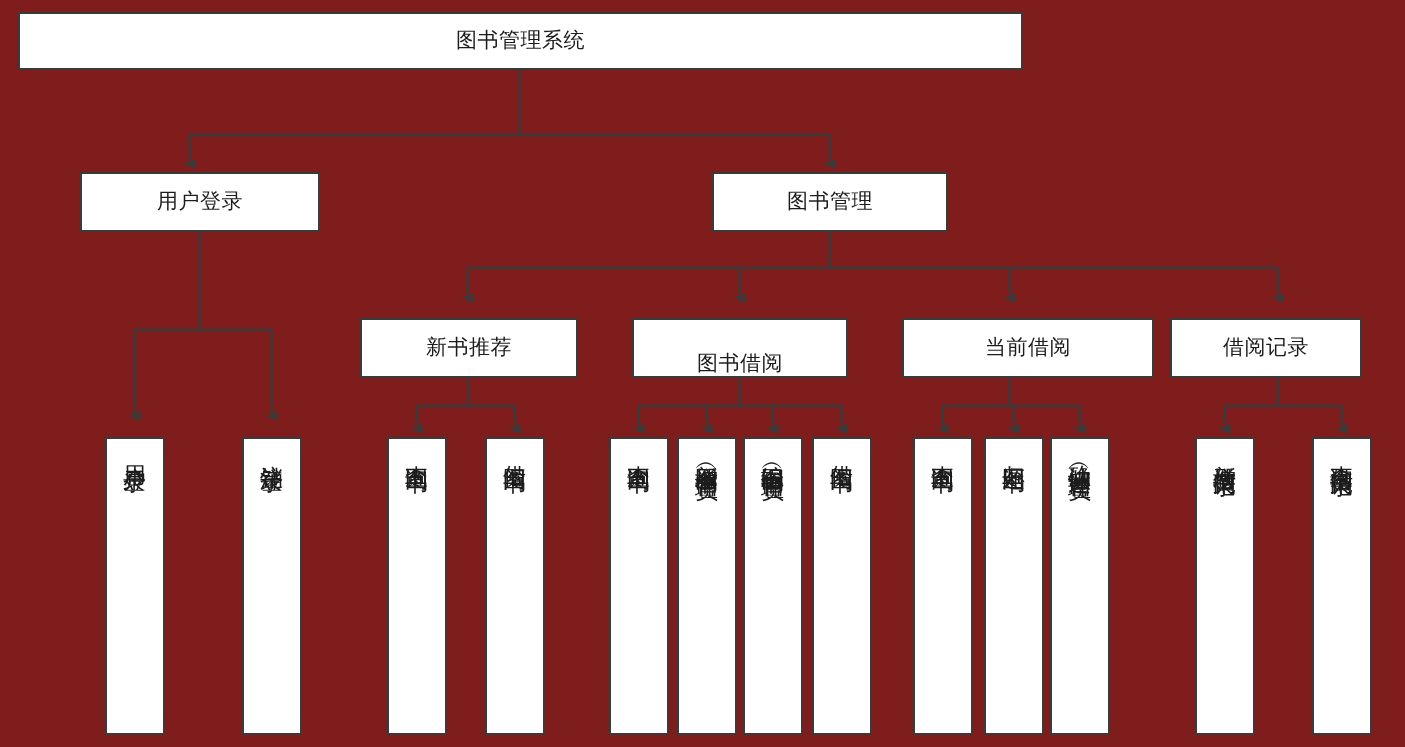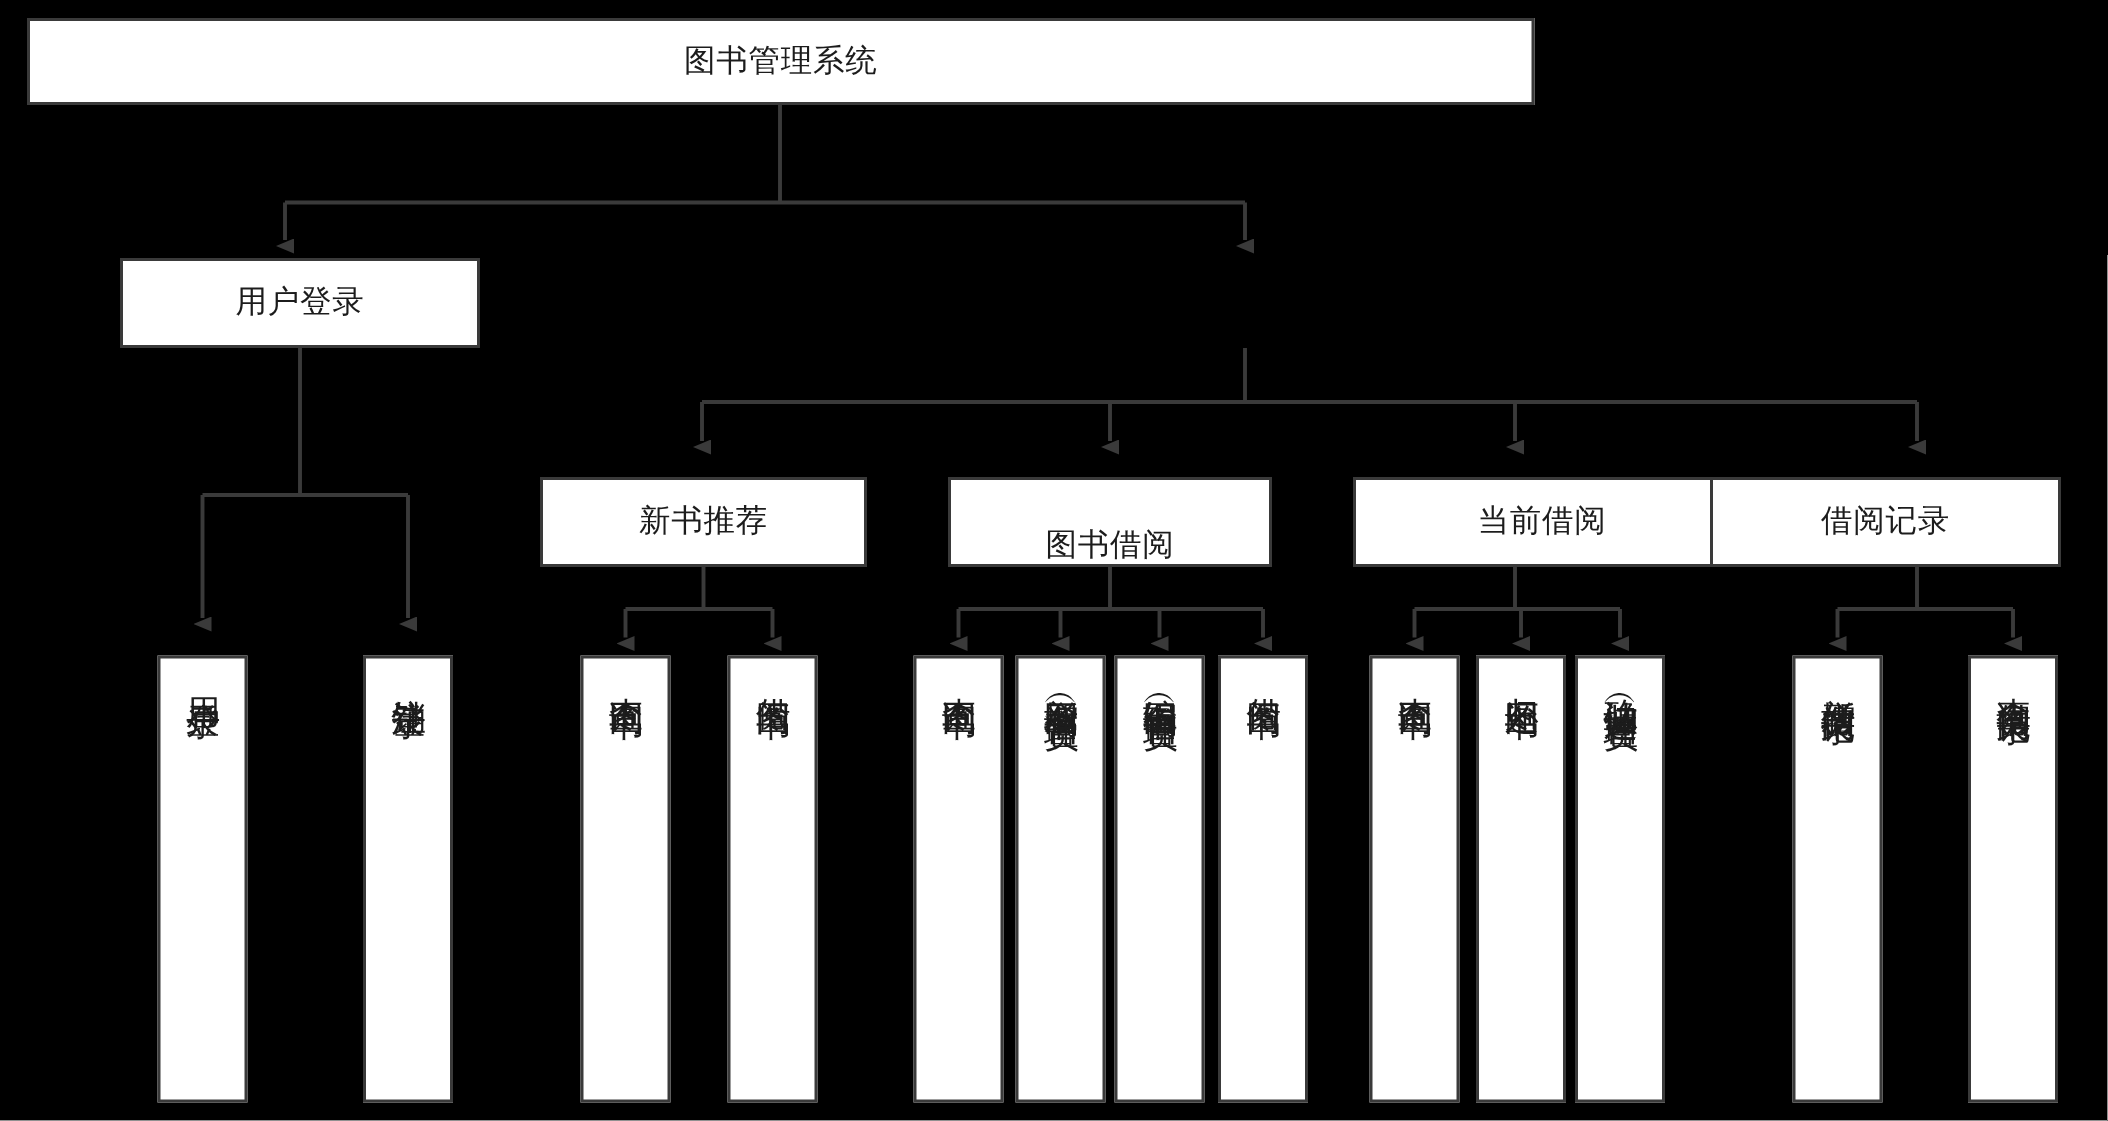--- a/index.html
+++ b/index.html
@@ -7,21 +7,21 @@
     padding: 0;
     background: #ffffff;
   }
   body {
     font-family: "DejaVu Sans", "Liberation Sans", sans-serif;
   }
   #canvas {
     position: relative;
     width: 1405px;
     height: 747px;
-    background: #000000;
+    background: #7f1d1d;
     overflow: hidden;
   }
   #edges {
     position: absolute;
     left: 0;
     top: 0;
     width: 1405px;
     height: 747px;
   }
   .node {
@@ -123,31 +123,34 @@
     </g>
   </svg>
 
   <div class="node horiz" style="left:18px; top:12px; width:1005px; height:58px;">
     <span class="lbl">图书管理系统</span>
   </div>
 
   <div class="node horiz" style="left:80px; top:172px; width:240px; height:60px;">
     <span class="lbl">用户登录</span>
   </div>
+  <div class="node horiz" style="left:712px; top:172px; width:236px; height:60px;">
+    <span class="lbl">图书管理</span>
+  </div>
 
   <div class="node horiz" style="left:360px; top:318px; width:218px; height:60px;">
     <span class="lbl">新书推荐</span>
   </div>
   <div class="node horiz" style="left:632px; top:318px; width:216px; height:60px;align-items:flex-end;">
     <span class="lbl">图书借阅</span>
   </div>
   <div class="node horiz" style="left:902px; top:318px; width:252px; height:60px;">
     <span class="lbl">当前借阅</span>
   </div>
-  <div class="node horiz" style="left:1140px; top:318px; width:234px; height:60px;">
+  <div class="node horiz" style="left:1170px; top:318px; width:192px; height:60px;">
     <span class="lbl">借阅记录</span>
   </div>
 
   <div class="node vert" style="left:105px; top:437px; width:60px; height:298px;">
     <span class="lbl">用户登录</span>
   </div>
   <div class="node vert" style="left:242px; top:437px; width:60px; height:298px;">
     <span class="lbl">注销登录</span>
   </div>
 

